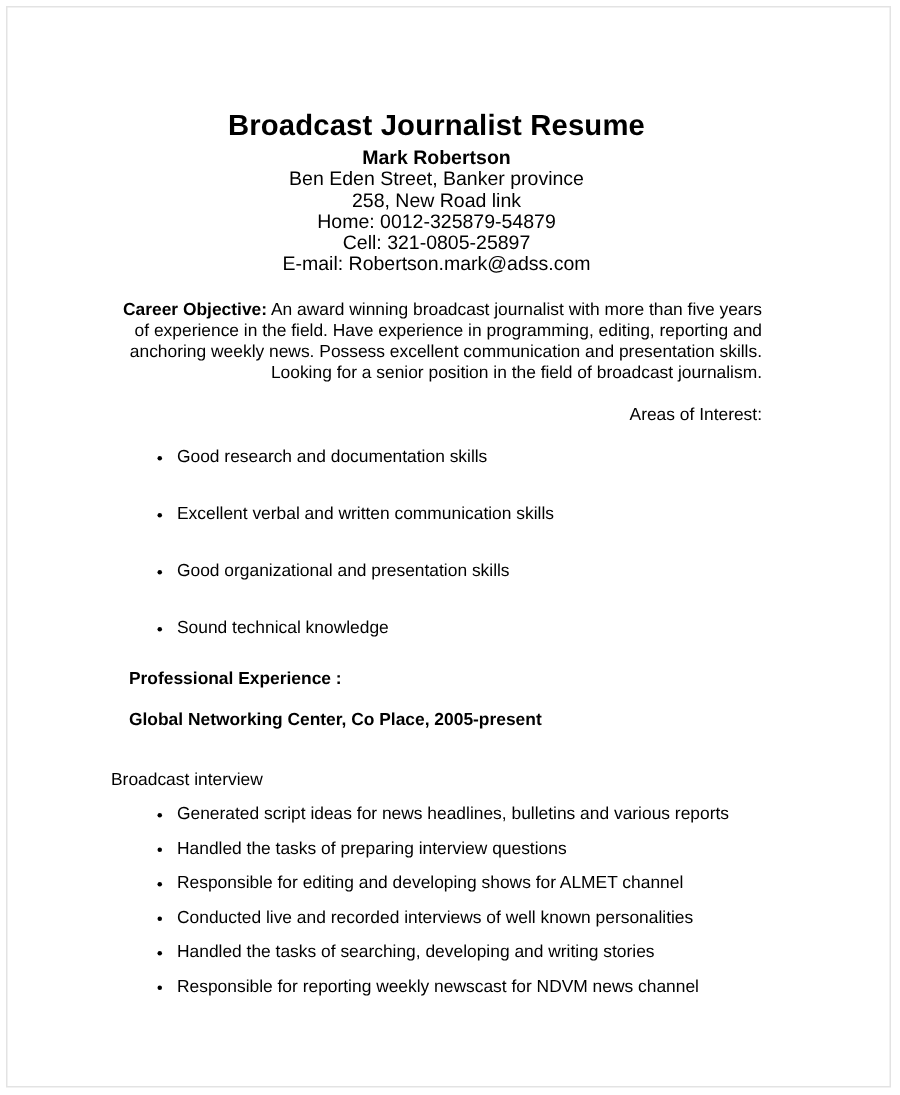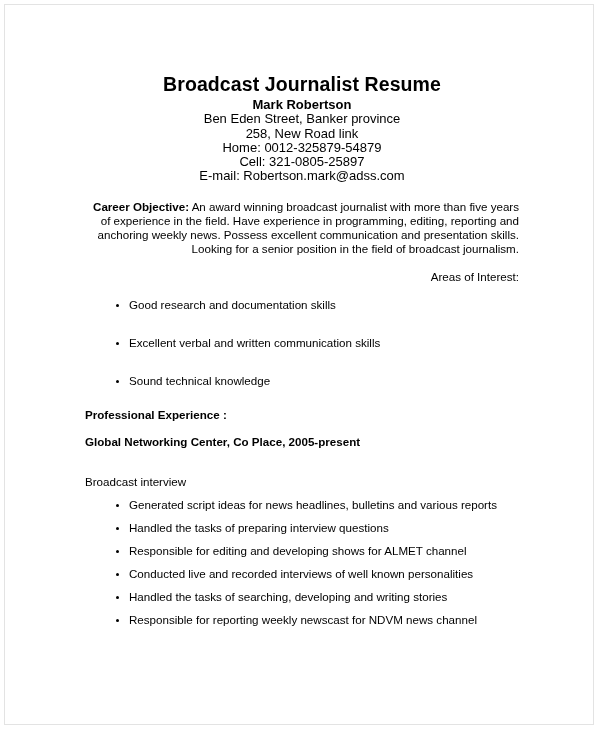--- a/index.html
+++ b/index.html
@@ -23,21 +23,21 @@
     width: 590px;
     height: 721px;
     background: #ffffff;
     border: 1px solid #e3e3e3;
     box-sizing: border-box;
     overflow: hidden;
   }
 
   .content {
     position: absolute;
-    left: 80px;
+    left: 69px;
     top: 0;
     width: 434px;
   }
 
   
   .doc-title {
     margin: 0;
     padding-top: 68px;
     text-align: center;
     font-size: 19.5px;
@@ -103,21 +103,21 @@
     height: 3.4px;
     border-radius: 50%;
     background: #000000;
   }
   ul.bullets.experience li {
     margin-top: 9px;
   }
 
   
   .section-heading {
-    margin: 0;
+    margin: 12px;
     font-size: 11.6px;
     font-weight: bold;
     line-height: 14px;
   }
   .heading-experience {
     margin-top: 20px;
   }
   .heading-company {
     margin-top: 13px;
   }
@@ -147,20 +147,21 @@
 
     <p class="para objective">
       <span class="label">Career Objective:</span><span> An award winning broadcast journalist with more than five years of experience in the field. Have experience in programming, editing, reporting and anchoring weekly news. Possess excellent communication and presentation skills. Looking for a senior position in the field of broadcast journalism.</span>
     </p>
 
     <p class="para subtle-gap">Areas of Interest:</p>
 
     <ul class="bullets">
       <li>Good research and documentation skills</li>
       <li>Excellent verbal and written communication skills</li>
+      <li>Good organizational and presentation skills</li>
       <li>Sound technical knowledge</li>
     </ul>
 
     <p class="section-heading heading-experience">Professional Experience :</p>
 
     <p class="section-heading heading-company">Global Networking Center, Co Place, 2005-present</p>
 
     <p class="job-title">Broadcast interview</p>
 
     <ul class="bullets experience">

